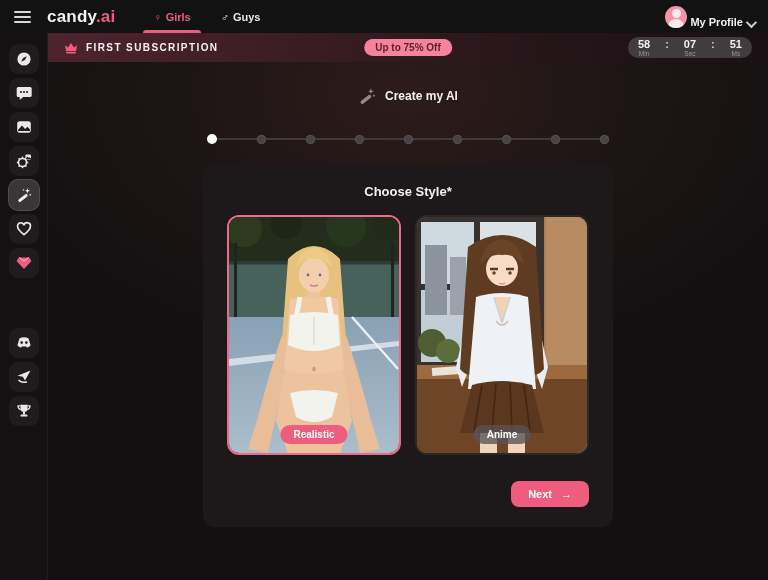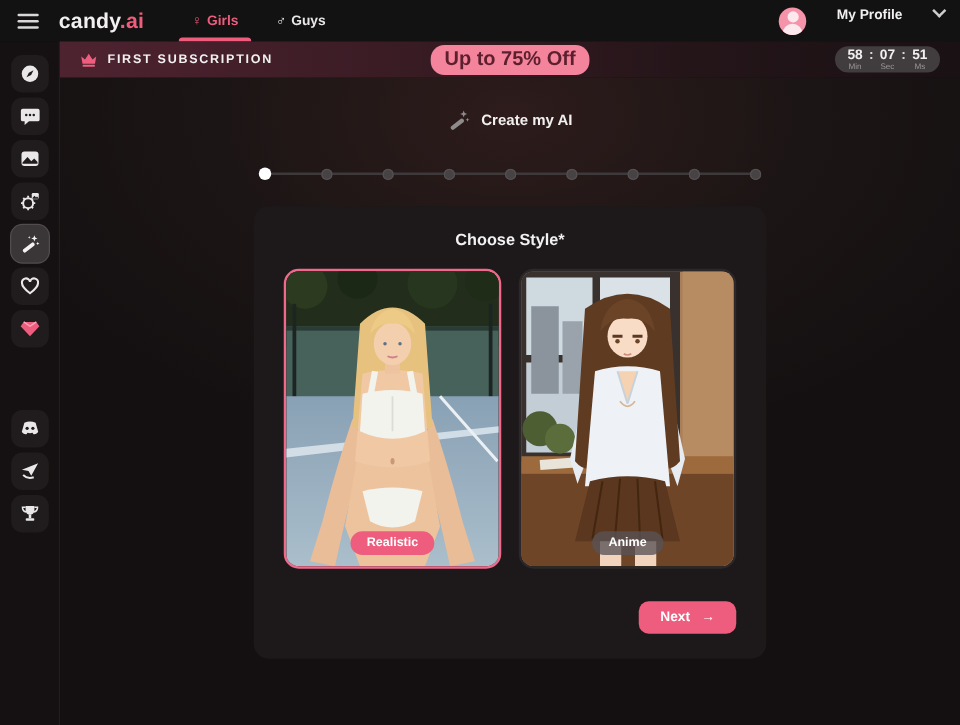--- a/index.html
+++ b/index.html
@@ -19,21 +19,21 @@
   .nav-tab { font-size:11px; font-weight:bold; color:#e9e7e7; display:flex; gap:4px;
              align-items:center; height:100%; position:relative; cursor:pointer; }
   .nav-tab .g-icon { font-size:11px; }
   .nav-tab.active { color:#ee5d7d; }
   .nav-tab.active::after { content:''; position:absolute; bottom:0; left:-10px; right:-10px;
              height:3px; background:#ee5d7d; border-radius:3px 3px 0 0; }
   .nav-spacer { flex:1; }
   .subscribe-btn { background:#ee5d7d; color:#fff; font-size:10px; font-weight:bold;
              padding:4px 13px; border-radius:11px; display:flex; align-items:center; gap:6px;
              border:none; cursor:pointer; font-family:inherit; }
-  .profile { display:flex; align-items:flex-start; gap:24px; margin-left:20px; cursor:pointer; }
+  .profile { display:flex; align-items:flex-end; gap:3px; margin-left:20px; cursor:pointer; }
   .avatar { width:22px; height:22px; border-radius:50%; background:#f593aa; overflow:hidden;
             position:relative; flex:0 0 auto; }
   .avatar::before { content:''; position:absolute; width:9px; height:9px; border-radius:50%;
             background:#fde8ee; left:6.5px; top:3px; }
   .avatar::after { content:''; position:absolute; width:16px; height:10px;
             border-radius:8px 8px 0 0; background:#fde8ee; left:3px; top:13px; }
   .profile-label { font-size:11px; font-weight:bold; }
   .chev { width:8px; height:8px; border-right:2px solid #cfcdcd; border-bottom:2px solid #cfcdcd;
           transform:rotate(45deg) translateY(-2px); }
 
@@ -51,23 +51,23 @@
 
   
   .content-col { flex:1; display:flex; flex-direction:column; min-width:0; }
 
   
   .banner { height:29px; flex:0 0 auto; display:flex; align-items:center; padding:12px 16px;
             background:linear-gradient(90deg,#4e2330 0%,#3b1c25 35%,#241519 70%,#1a1114 100%);
             position:relative; }
   .banner-title { font-size:10px; font-weight:bold; letter-spacing:1.4px; margin-left:8px; }
   .offer-pill { position:absolute; left:50%; transform:translateX(-50%); background:#f4849b;
-            color:#5c1f2e; font-size:16px; font-weight:bold; padding:3px 11px; border-radius:11px; }
+            color:#5c1f2e; font-size:10px; font-weight:bold; padding:3px 11px; border-radius:11px; }
   .timer { margin-left:auto; background:#413c3e; border-radius:11px; padding:2px 10px 1px;
-           display:grid; grid-template-columns:auto auto auto auto auto; column-gap:5px;
+           display:grid; grid-template-columns:auto auto auto auto auto; column-gap:15px;
            line-height:1; align-items:center; }
   .timer .num { font-size:11px; font-weight:bold; text-align:center; }
   .timer .colon { font-size:11px; font-weight:bold; color:#d9d5d6; }
   .timer .lbl { font-size:6.5px; color:#9b9597; text-align:center; padding-top:1px; }
 
   
   .main { flex:1; display:flex; flex-direction:column; align-items:center; min-height:0;
           background:radial-gradient(ellipse 430px 270px at 50% 30px,#2d1c1b 0%,#1c1515 55%,#141011 100%); }
   .page-title { margin-top:25px; display:flex; align-items:center; gap:9px;
                 font-size:12px; font-weight:bold; }

